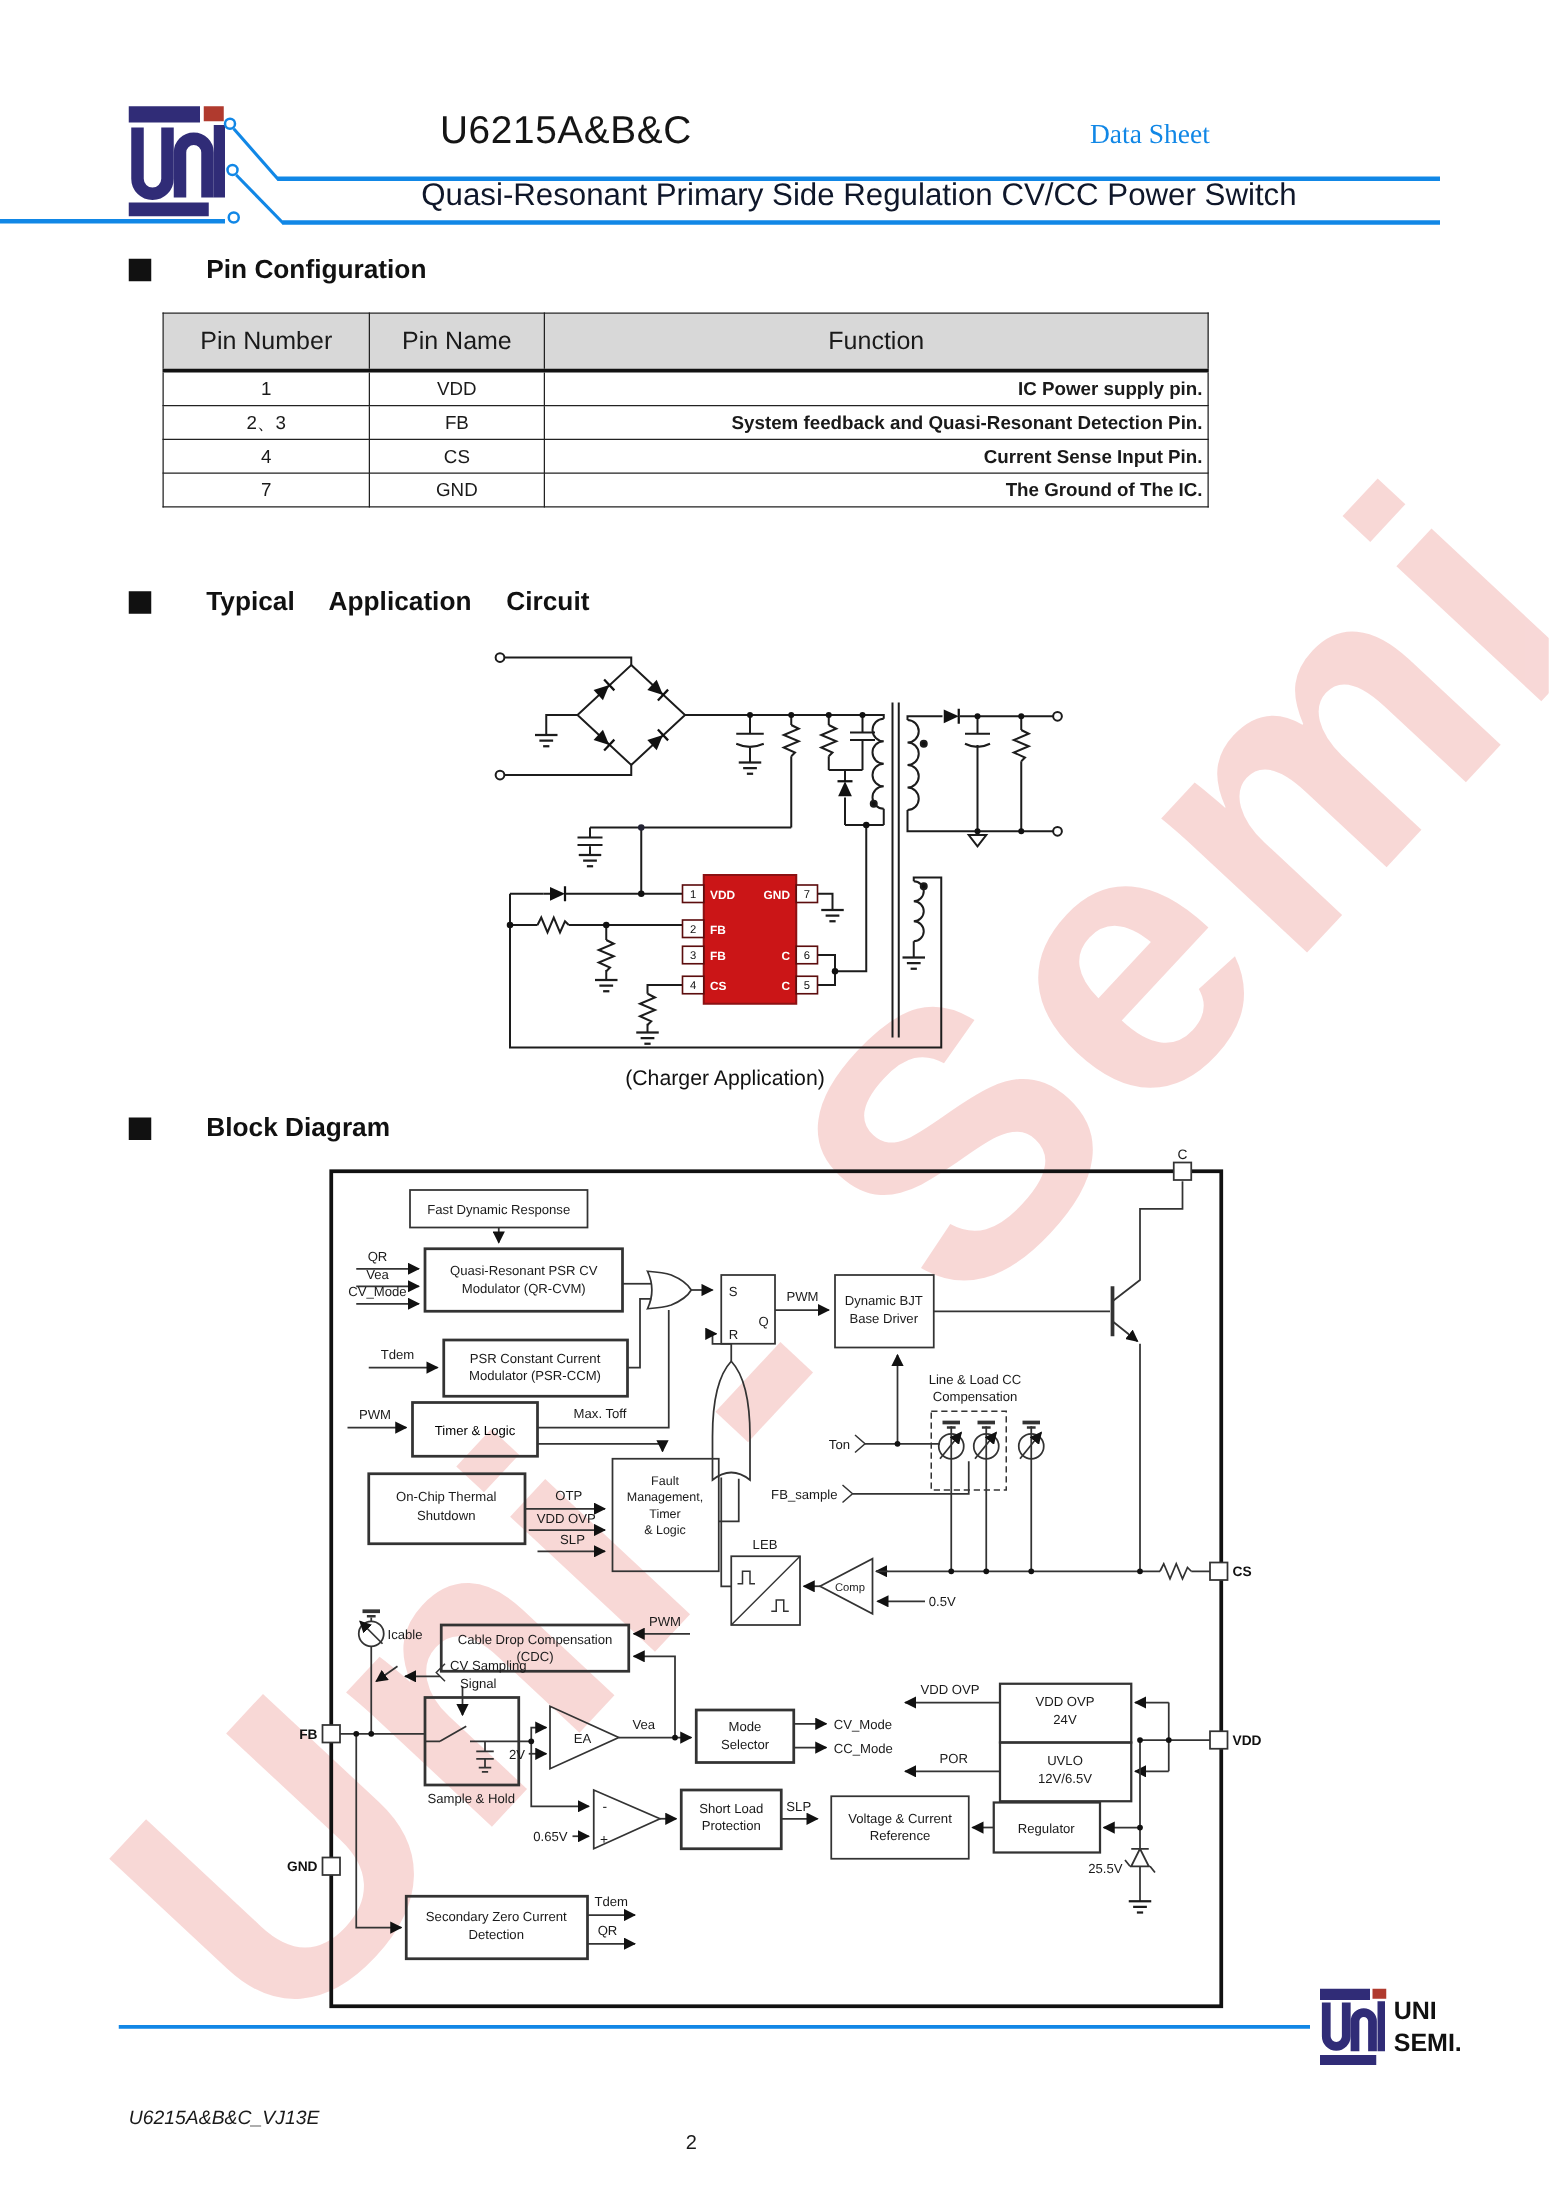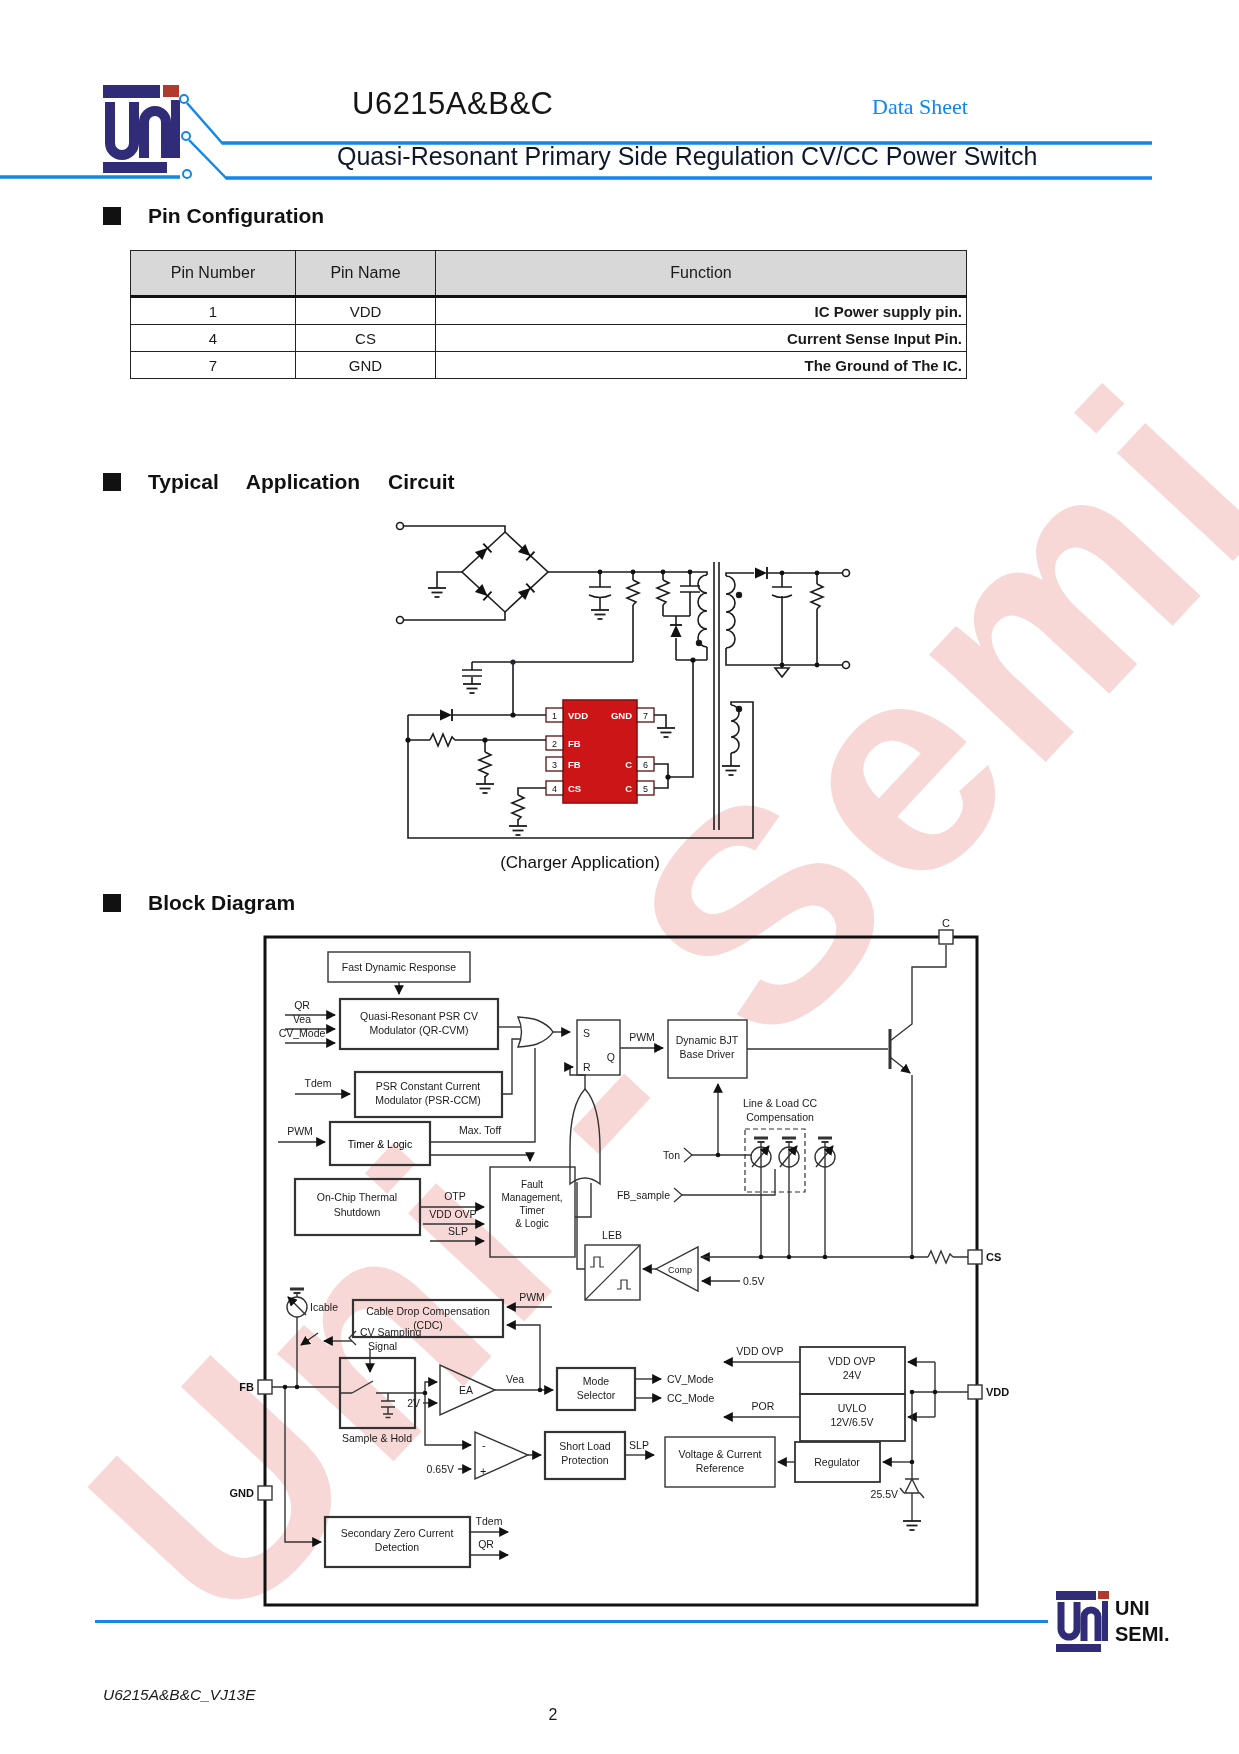--- a/index.html
+++ b/index.html
@@ -17,26 +17,26 @@
   svg{overflow:visible;display:block;}
   
   #watermark{left:150px;top:1420px;z-index:1;transform:rotate(-47deg);transform-origin:0 50%;
     font-size:300px;font-weight:bold;letter-spacing:8px;color:var(--wm);opacity:.45;white-space:nowrap;line-height:1;}
   .z2{z-index:2;}
   
   #title{left:352px;top:86px;font-size:31px;letter-spacing:.5px;color:#151515;}
   #datasheet{left:872px;top:94px;font-size:22px;color:var(--blue);font-family:Liberation Serif, serif;}
   #subtitle{left:337px;top:142px;font-size:25px;color:#0f172a;}
   
-  .heading{display:flex;align-items:center;gap:27px;font-size:21px;font-weight:bold;color:#111;}
+  .heading{display:flex;align-items:center;gap:44px;font-size:21px;font-weight:bold;color:#111;}
   .heading .sq{width:18px;height:18px;background:#111;flex:0 0 auto;}
   #h-typical{word-spacing:22px;}
   
   #pintable{left:130px;top:250px;border-collapse:collapse;table-layout:fixed;width:836px;font-size:15px;}
-  #pintable th{background:var(--thbg);font-weight:normal;font-size:16px;height:42px;border:1.2px solid #222;border-bottom:3px solid #111;}
+  #pintable th{background:var(--thbg);font-weight:normal;font-size:20px;height:42px;border:1.2px solid #222;border-bottom:3px solid #111;}
   #pintable td{height:26px;border:1.2px solid #222;padding:0 4px;}
   #pintable td.fn{text-align:right;padding-left:10px;font-weight:bold;}
   #pintable td.c{text-align:center;}
   
   #caption{left:350px;top:853px;width:460px;text-align:center;font-size:17px;color:#111;}
   #footer-line{left:95px;top:1620px;width:953px;height:3px;background:var(--blue);}
   #doc-id{left:103px;top:1686px;font-size:15.5px;font-style:italic;}
   #page-num{left:0;top:1706px;width:1106px;text-align:center;font-size:16px;}
   text{font-family:"Liberation Sans",sans-serif;}
   .bt{font-size:10.5px;fill:#1a1a1a;}
@@ -96,20 +96,25 @@
     <th>Pin Number</th>
     <th>Pin Name</th>
     <th>Function</th>
   </tr>
     </thead>
   <tbody id="pintable-body">
       <tr>
         <td class="c">1</td>
         <td class="c">VDD</td>
         <td class="fn">IC Power supply pin.</td>
+      </tr>
+      <tr>
+        <td class="c">2、3</td>
+        <td class="c">FB</td>
+        <td class="fn">System feedback and Quasi-Resonant Detection Pin.</td>
       </tr>
       <tr>
         <td class="c">4</td>
         <td class="c">CS</td>
         <td class="fn">Current Sense Input Pin.</td>
       </tr>
       <tr>
         <td class="c">7</td>
         <td class="c">GND</td>
         <td class="fn">The Ground of The IC.</td>

